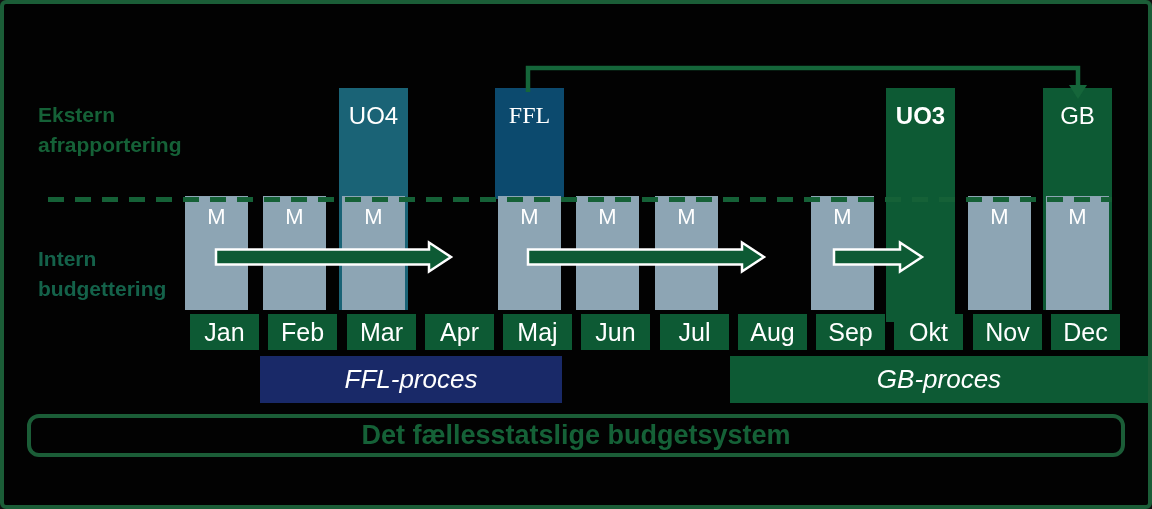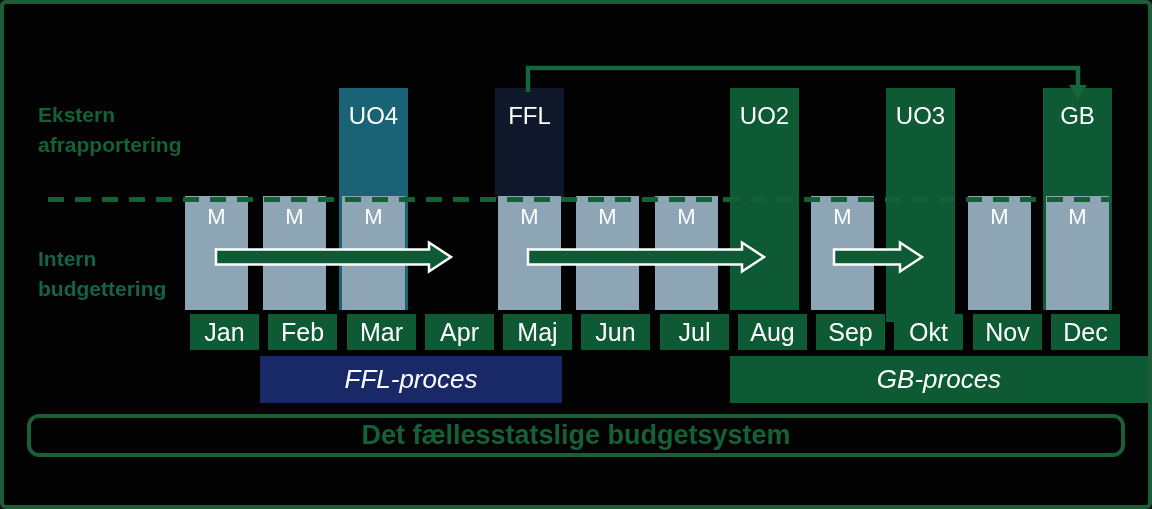--- a/index.html
+++ b/index.html
@@ -84,54 +84,51 @@
         </div>
         <div class="m-bar">
           <div class="m-label">M</div>
         </div>
         <div class="month-box">Mar</div>
       </div>
       <div class="column" style="left: 413px;">
         <div class="month-box">Apr</div>
       </div>
       <div class="column" style="left: 491px;">
-        <div class="top-bar" style="background: #0f172a; height: 111px;">
+        <div class="top-bar" style="background: #0c4a6e; height: 111px; font-family: Liberation Serif, serif;">
           <div class="top-bar-label">FFL</div>
         </div>
         <div class="m-bar">
           <div class="m-label">M</div>
         </div>
         <div class="month-box">Maj</div>
       </div>
       <div class="column" style="left: 569px;">
         <div class="m-bar">
           <div class="m-label">M</div>
         </div>
         <div class="month-box">Jun</div>
       </div>
       <div class="column" style="left: 648px;">
         <div class="m-bar">
           <div class="m-label">M</div>
         </div>
         <div class="month-box">Jul</div>
       </div>
       <div class="column" style="left: 726px;">
-        <div class="top-bar" style="background: rgb(13, 90, 52); height: 222px;">
-          <div class="top-bar-label">UO2</div>
-        </div>
         <div class="month-box">Aug</div>
       </div>
       <div class="column" style="left: 804px;">
         <div class="m-bar">
           <div class="m-label">M</div>
         </div>
         <div class="month-box">Sep</div>
       </div>
       <div class="column" style="left: 882px;">
-        <div class="top-bar" style="background: rgb(13, 90, 52); height: 234px;">
+        <div class="top-bar" style="background: rgb(13, 90, 52); height: 234px; font-weight: bold;">
           <div class="top-bar-label">UO3</div>
         </div>
         <div class="month-box">Okt</div>
       </div>
       <div class="column" style="left: 961px;">
         <div class="m-bar">
           <div class="m-label">M</div>
         </div>
         <div class="month-box">Nov</div>
       </div>

